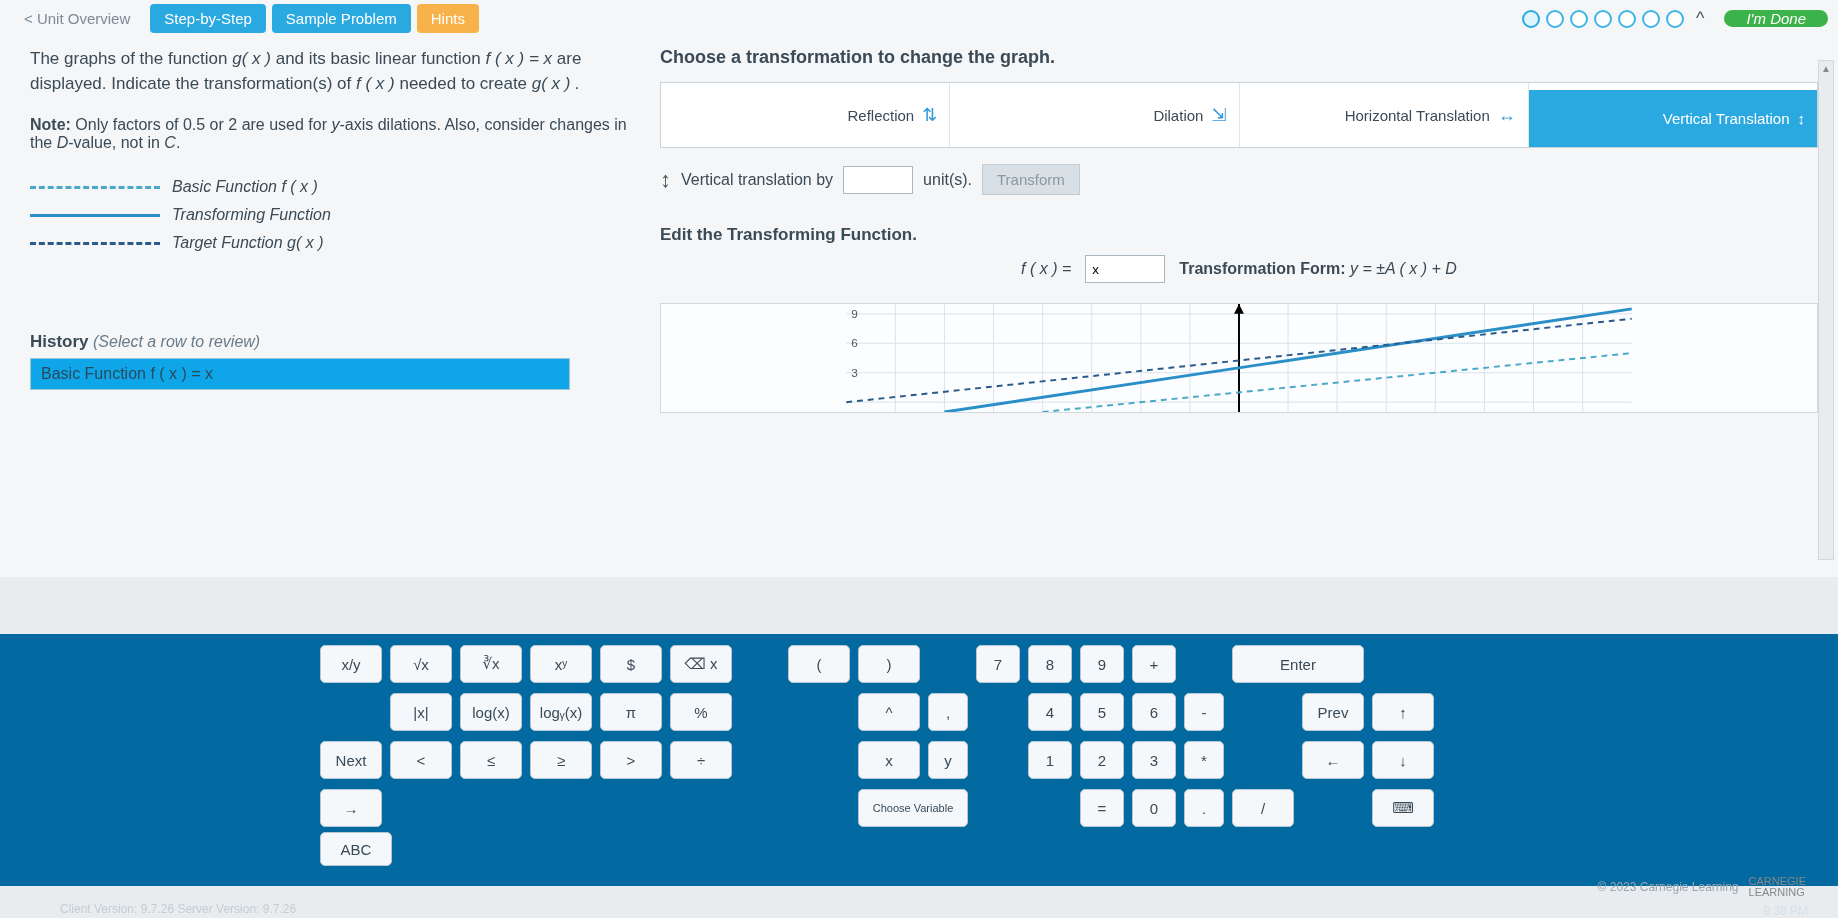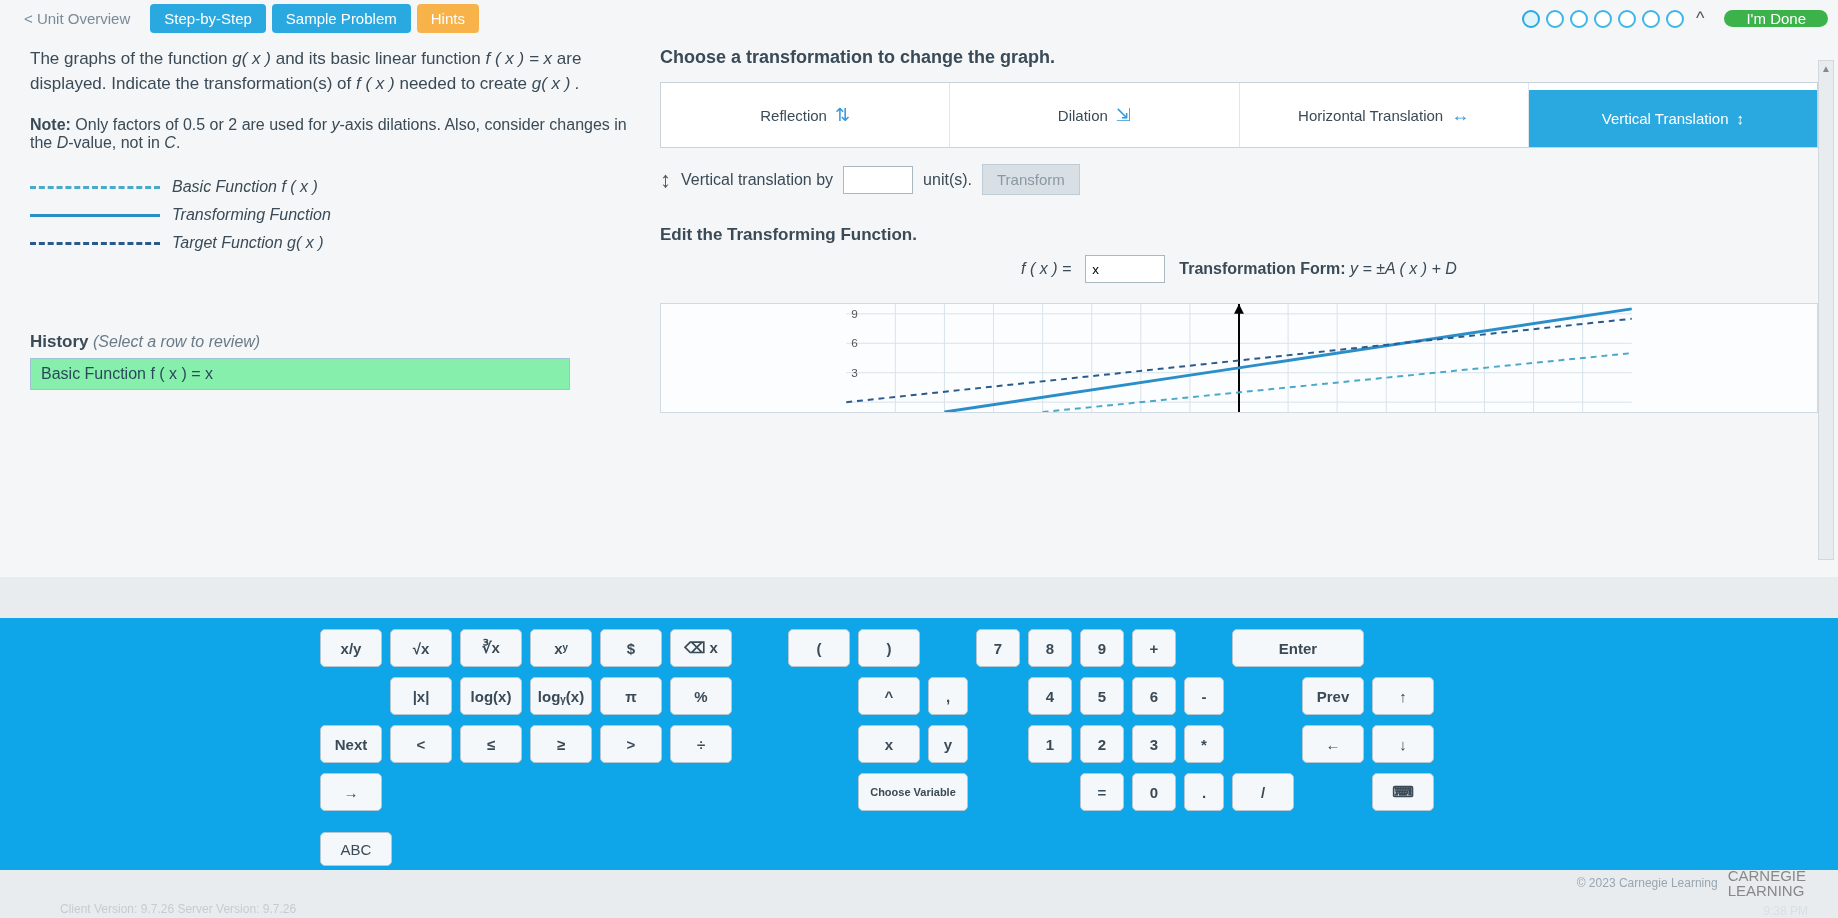--- a/index.html
+++ b/index.html
@@ -27,44 +27,44 @@
     }
     .tab-overview { background: transparent; color: #7a8a96; }
     .tab-step { background: #2aa8e0; }
     .tab-sample { background: #2aa8e0; }
     .tab-hints { background: #f7b24a; }
     .spacer { flex: 1; }
     .progress-dots { display: flex; gap: 6px; margin-right: 20px; align-items: center; }
     .dot { width: 18px; height: 18px; border-radius: 50%; border: 2px solid #3cb6e8; background: #fff; }
     .dot.active { border-color: #2aa8e0; background: #e0f4fc; }
     .caret-up { color: #555; font-size: 18px; margin-left: 6px; }
-    .done-btn { background: #3cb24a; color: #fff; padding: 0 22px; border-radius: 18px; font-size: 15px; border: none; cursor: pointer; }
+    .done-btn { background: #3cb24a; color: #fff; padding: 0 22px; border-radius: 18px; font-size: 15px; border: none; cursor: pointer; font-style: italic; }
     .main {
       display: flex;
       padding: 10px 20px 0 30px;
       gap: 30px;
       height: 540px;
       background: #f4f6f8;
     }
     .left-pane { width: 600px; }
     .right-pane { flex: 1; }
     .problem-text { font-size: 17px; color: #3a4a56; line-height: 1.45; }
     .ital { font-style: italic; }
     .note { margin-top: 20px; font-size: 16px; color: #3a4a56; }
     .legend { margin-top: 26px; }
     .legend-row { display: flex; align-items: center; gap: 12px; font-size: 16px; color: #3a4a56; margin-bottom: 10px; font-style: italic; }
     .line-sample { width: 130px; height: 0; border-top: 3px dashed #4aa8c8; }
     .line-solid { border-top: 3px solid #2a8ec8; }
     .line-dashed2 { border-top: 3px dashed #2a5a8a; }
     .history-head { margin-top: 80px; font-size: 17px; color: #3a4a56; }
     .history-sub { font-style: italic; color: #6a7a86; font-size: 16px; }
-    .history-row { margin-top: 6px; background: #86efac; border: 1px solid #9ec2d6; padding: 6px 10px; width: 540px; font-size: 16px; color: #2a4a5a; }
+    .history-row { margin-top: 6px; background: #0ea5e9; border: 1px solid #9ec2d6; padding: 6px 10px; width: 540px; font-size: 16px; color: #2a4a5a; }
     .right-title { font-size: 18px; font-weight: 600; color: #3a4a56; margin-bottom: 14px; }
     .transform-box { border: 1px solid #c8d2da; background: #fff; display: flex; }
-    .transform-tab { flex: 1; padding: 20px 12px; text-align: center; font-size: 15px; color: #3a4a56; display: flex; align-items: center; justify-content: center; gap: 8px; border-right: 1px solid #e0e6ea; cursor: pointer; }
+    .transform-tab { flex: 1; padding: 20px 12px; text-align: center; font-size: 15px; color: #3a4a56; display: flex; align-items: center; justify-content: flex-end; gap: 8px; border-right: 1px solid #e0e6ea; cursor: pointer; }
     .transform-tab.active { background: #2aa8e0; color: #fff; margin-top: 7px; }
     .transform-tab:last-child { border-right: none; }
     .tf-icon { color: #3498db; font-size: 18px; }
     .transform-input-row { display: flex; align-items: center; gap: 10px; margin-top: 16px; font-size: 16px; color: #3a4a56; }
     .vt-arrow { font-size: 22px; color: #555; }
     .vt-input { width: 70px; height: 28px; border: 1px solid #aab8c2; background: #fff; }
     .transform-btn { background: #d8e0e6; color: #8a98a2; padding: 6px 14px; border: 1px solid #c0ccd4; cursor: not-allowed; font-size: 15px; }
     .edit-title { margin-top: 30px; font-size: 17px; font-weight: 600; color: #3a4a56; }
     .edit-row { display: flex; align-items: center; gap: 14px; margin-top: 10px; font-size: 16px; color: #3a4a56; justify-content: center; }
     .fx-input { width: 80px; height: 28px; border: 1px solid #aab8c2; padding: 2px 6px; background: #fff; }
@@ -72,30 +72,29 @@
       margin-top: 20px;
       background: #fbfdff;
       border: 1px solid #d0dae2;
       position: relative;
       height: 110px;
       overflow: hidden;
     }
     .graph-area svg { width: 100%; height: 100%; }
     .keypad {
       position: absolute;
-      bottom: 48px;
+      bottom: 32px;
       left: 0; right: 0;
-      background: #0ea5e9;
+      background: #0369a1;
       padding: 10px 20px 10px 320px;
       display: grid;
       grid-template-columns: repeat(5, 62px) 62px 40px 62px 62px 40px 44px 44px 44px 44px 40px 62px 62px 62px;
       grid-auto-rows: 40px;
       gap: 8px;
       align-items: center;
-      font-weight: bold;
     }
     .key {
       background: #f4f8fb;
       border: 1px solid #b8c6d0;
       border-radius: 5px;
       display: flex;
       align-items: center;
       justify-content: center;
       font-size: 15px;
       color: #3a4a56;
@@ -114,21 +113,21 @@
       font-size: 15px; color: #3a4a56; cursor: pointer;
     }
     .footer {
       position: absolute;
       bottom: 20px;
       right: 32px;
       font-size: 12px;
       color: #9aa6b0;
       display: flex; align-items: center; gap: 10px;
     }
-    .footer-logo { font-size: 15px; color: #888; line-height: 1; }
+    .footer-logo { font-size: 11px; color: #888; line-height: 1; }
     .version-bar {
       position: absolute;
       bottom: 2px; left: 60px;
       font-size: 12px; color: #c4ccd2;
     }
     .taskbar-time {
       position: absolute;
       bottom: 0; right: 30px;
       font-size: 12px; color: #d8e0e6;
     }

